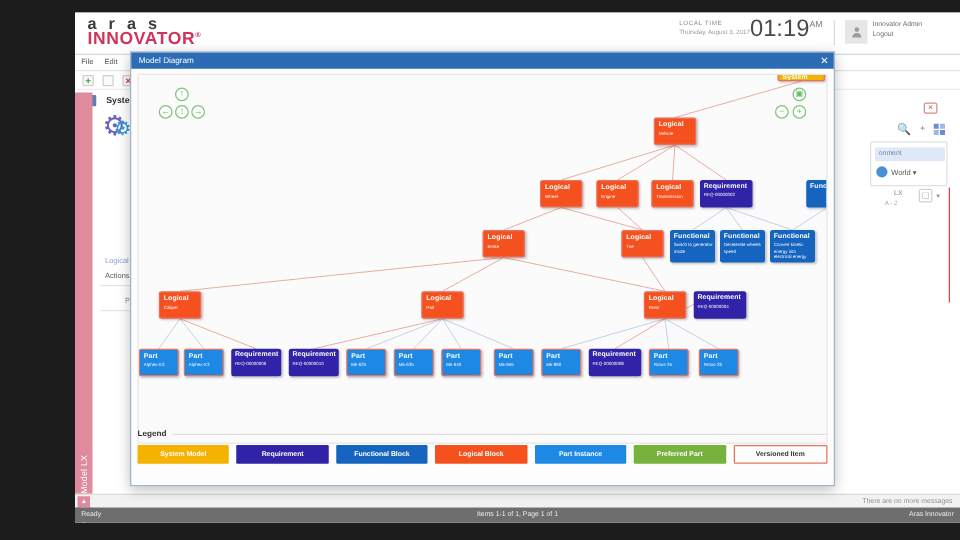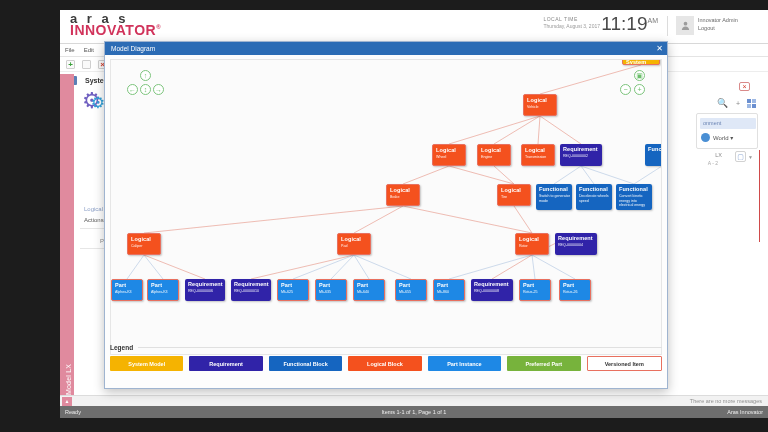--- a/index.html
+++ b/index.html
@@ -225,21 +225,21 @@
         <div class="innov">
           <span>INNOVATOR</span><sup>®</sup>
         </div>
       </div>
 
       <div class="localtime">
         <div class="lt-lbl">LOCAL TIME</div>
         <div class="lt-date">Thursday, August 3, 2017</div>
       </div>
       <div class="clock">
-        <span>11:19</span><sup>AM</sup>
+        <span>01:19</span><sup>AM</sup>
       </div>
       <div class="usr-sep"></div>
       <div class="avatar">
         <svg viewBox="0 0 24 24">
             <circle cx="12" cy="8" r="4"></circle>
             <path d="M4 22c0-4.4 3.6-8 8-8s8 3.6 8 8z"></path>
           </svg>
       </div>
       <div class="user-block">
         <div class="uname">Innovator Admin</div>

